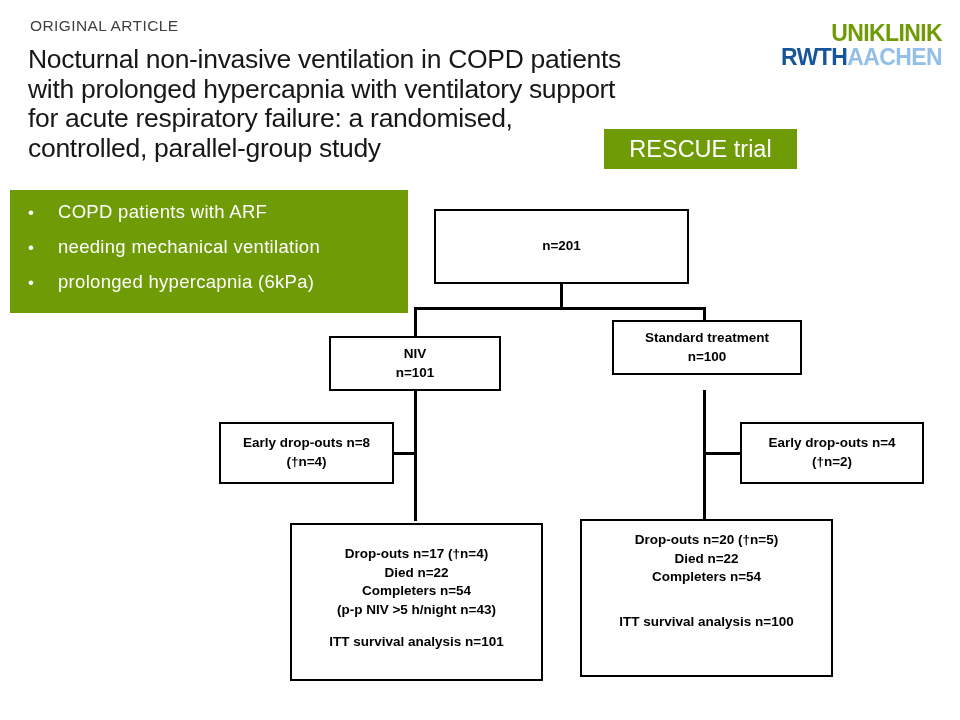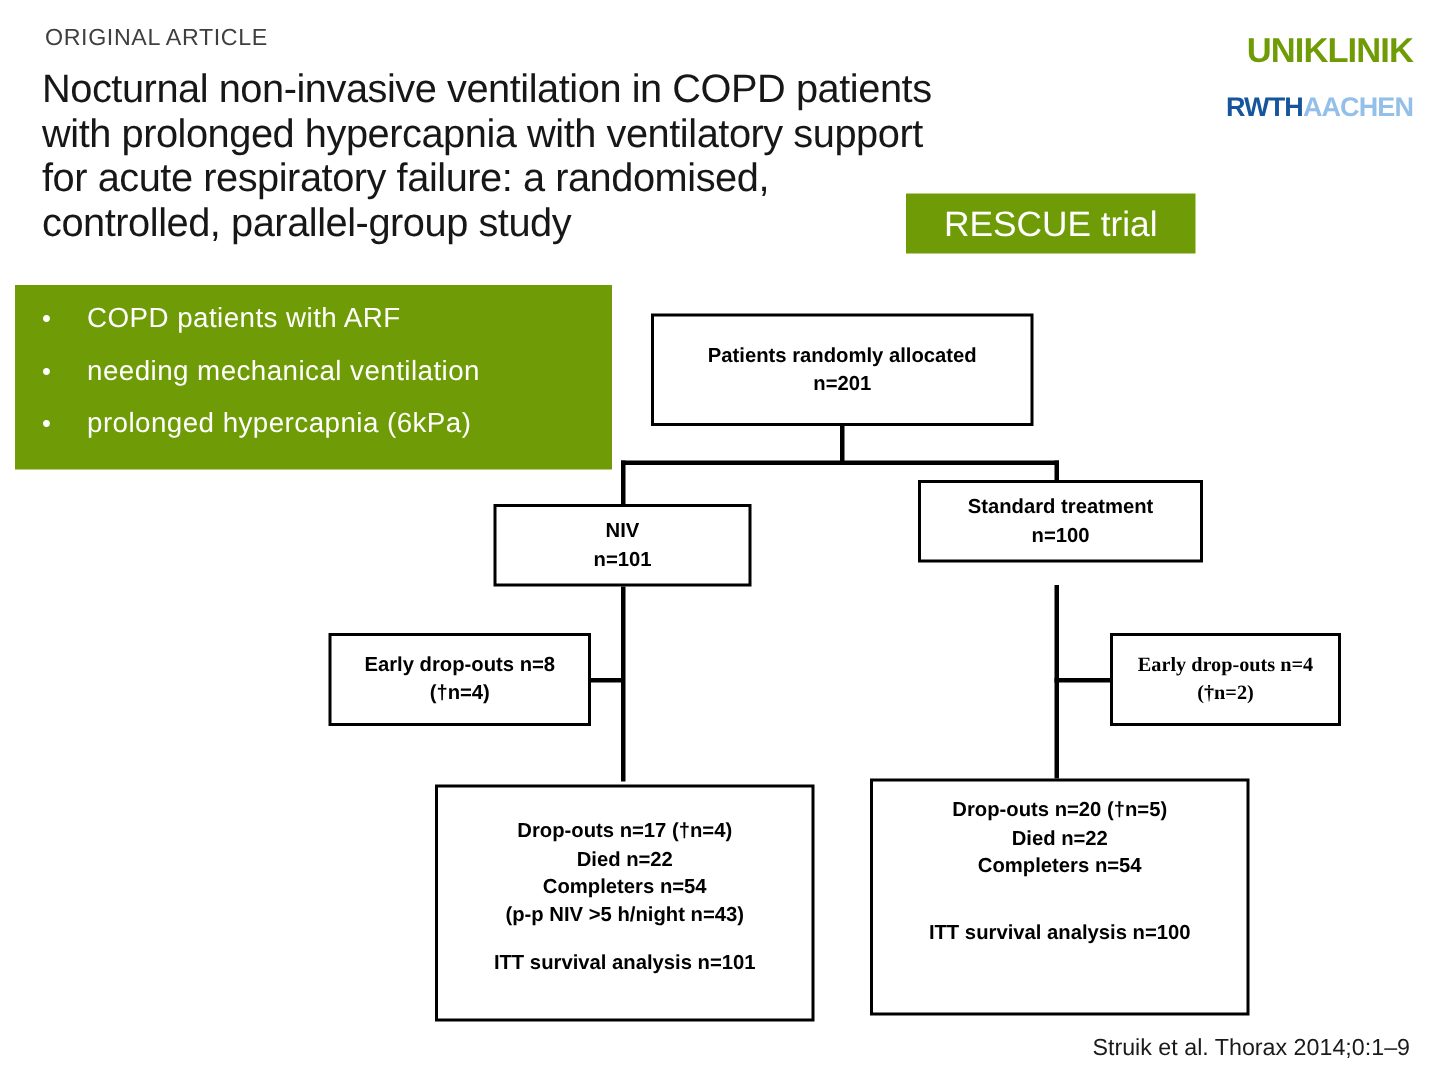--- a/index.html
+++ b/index.html
@@ -55,22 +55,22 @@
     font-weight: bold;
     letter-spacing: -0.6px;
   }
   #logo .logo-line1 {
     display: block;
     font-size: 23px;
     color: #6f9c06;
   }
   #logo .logo-line2 {
     display: block;
-    font-size: 18px;
-    margin-top: 17px;
+    font-size: 23px;
+    margin-top: 1px;
   }
   #logo .rwth { color: #16559b; }
   #logo .aachen { color: #93bfe8; }
 
   
   #rescue-badge {
     position: absolute;
     left: 604px;
     top: 129px;
     width: 193px;
@@ -136,21 +136,21 @@
     justify-content: center;
     z-index: 2;
   }
   .node .nline { display: block; white-space: nowrap; }
   .node .nspacer { display: block; height: 13px; }
 
   #node-random   { left: 434px; top: 209px; width: 255px; height: 75px; }
   #node-niv      { left: 329px; top: 336px; width: 172px; height: 55px; }
   #node-standard { left: 612px; top: 320px; width: 190px; height: 55px; }
   #node-early-left  { left: 219px; top: 422px; width: 175px; height: 62px; }
-  #node-early-right { left: 740px; top: 422px; width: 154px; height: 62px; font-family: Liberation Serif, serif; }
+  #node-early-right { left: 740px; top: 422px; width: 184px; height: 62px; }
   #node-out-left  { left: 290px; top: 523px; width: 253px; height: 158px; justify-content: flex-start; padding-top: 20px; }
   #node-out-right { left: 580px; top: 519px; width: 253px; height: 158px; justify-content: flex-start; padding-top: 10px; }
 
   .conn {
     position: absolute;
     background: #000000;
     z-index: 1;
   }
 
   
@@ -212,21 +212,20 @@
 
     <div class="conn" style="left:414px; top:390px; width:3px; height:131px;"></div>
 
     <div class="conn" style="left:380px; top:452px; width:36px; height:3px;"></div>
 
     <div class="conn" style="left:703px; top:390px; width:3px; height:131px;"></div>
 
     <div class="conn" style="left:703px; top:452px; width:39px; height:3px;"></div>
 
     <div class="node" id="node-random">
-      <span class="nline">Patients randomly allocated</span>
       <span class="nline">n=201</span>
     </div>
 
     <div class="node" id="node-niv">
       <span class="nline">NIV</span>
       <span class="nline">n=101</span>
     </div>
 
     <div class="node" id="node-standard">
       <span class="nline">Standard treatment</span>
@@ -256,15 +255,14 @@
       <span class="nline">Drop-outs n=20 (†n=5)</span>
       <span class="nline">Died n=22</span>
       <span class="nline">Completers n=54</span>
       <span class="nspacer"></span>
       <span class="nspacer"></span>
       <span class="nline">ITT survival analysis n=100</span>
     </div>
 
   </div>
 
-  <div id="citation">Struik et al. Thorax 2014;0:1–9</div>
 
 </div>
 
 </body></html>

